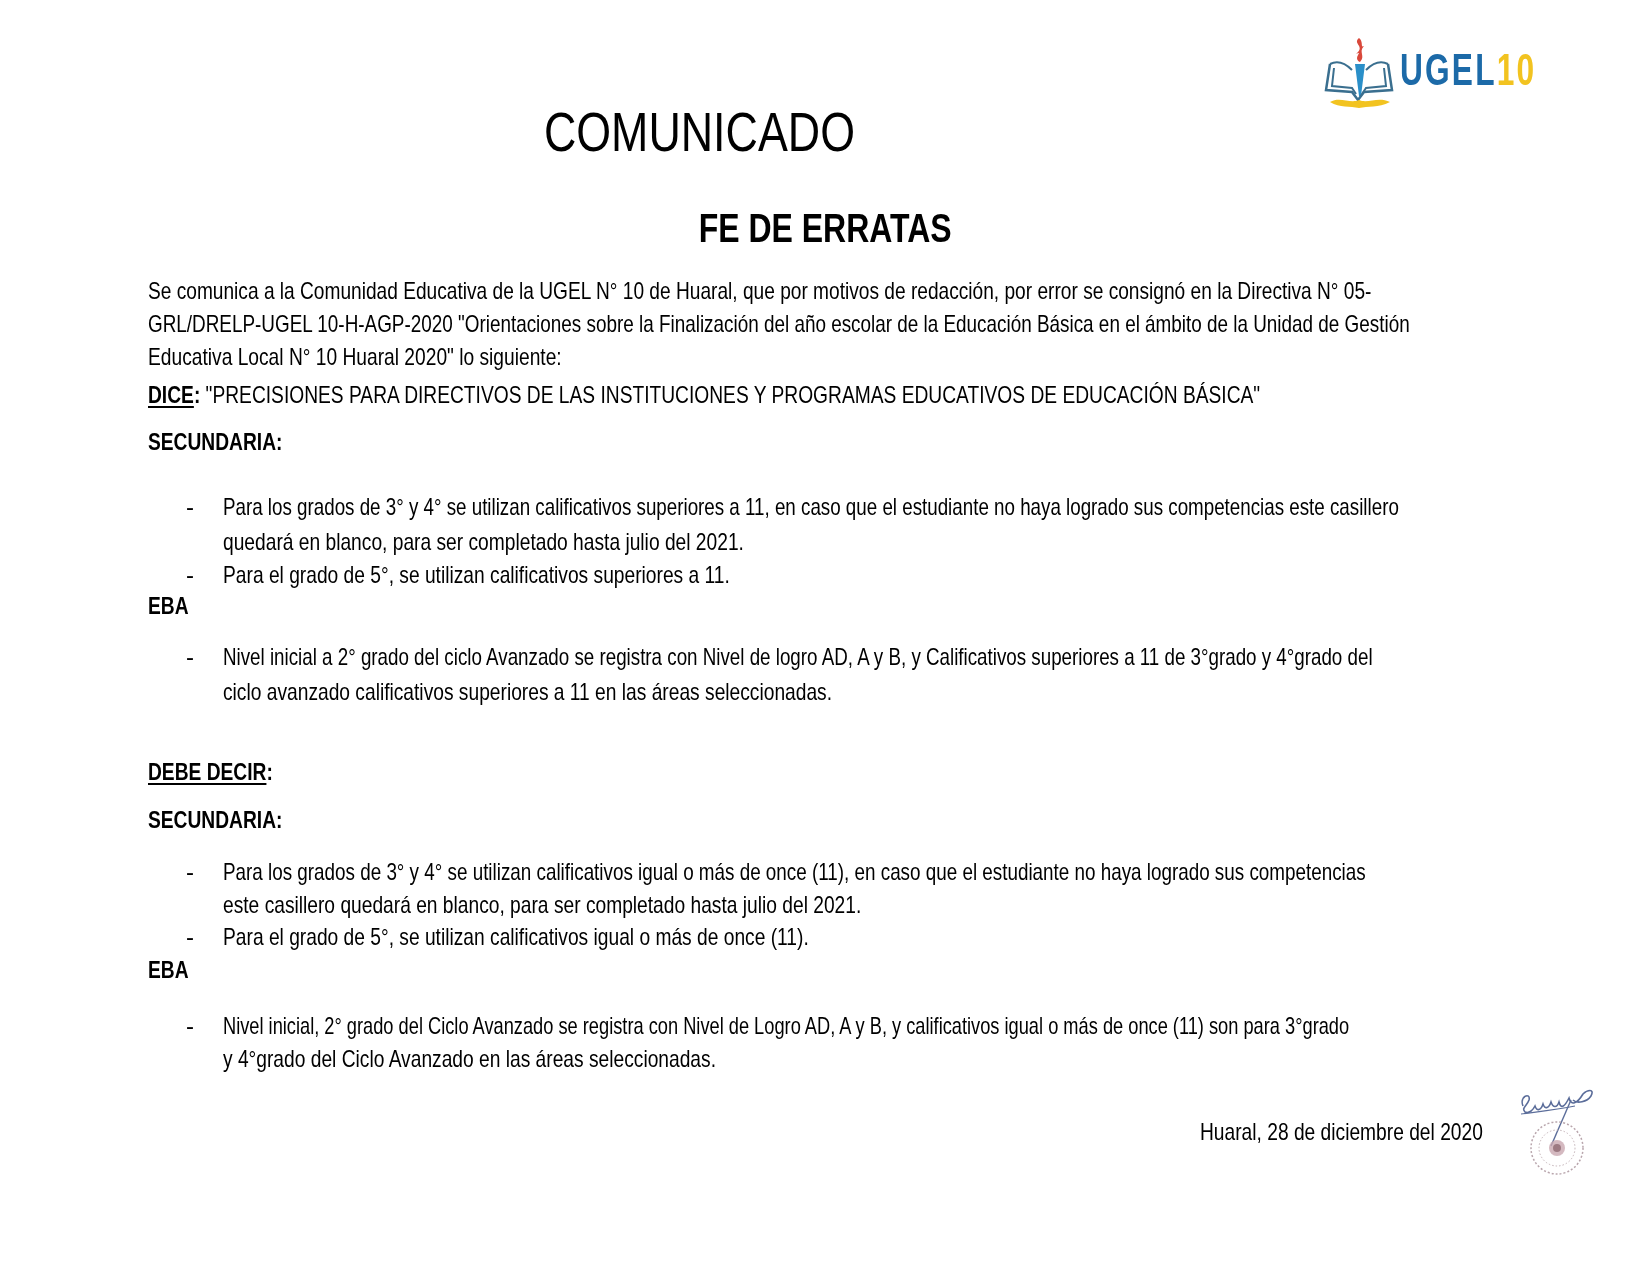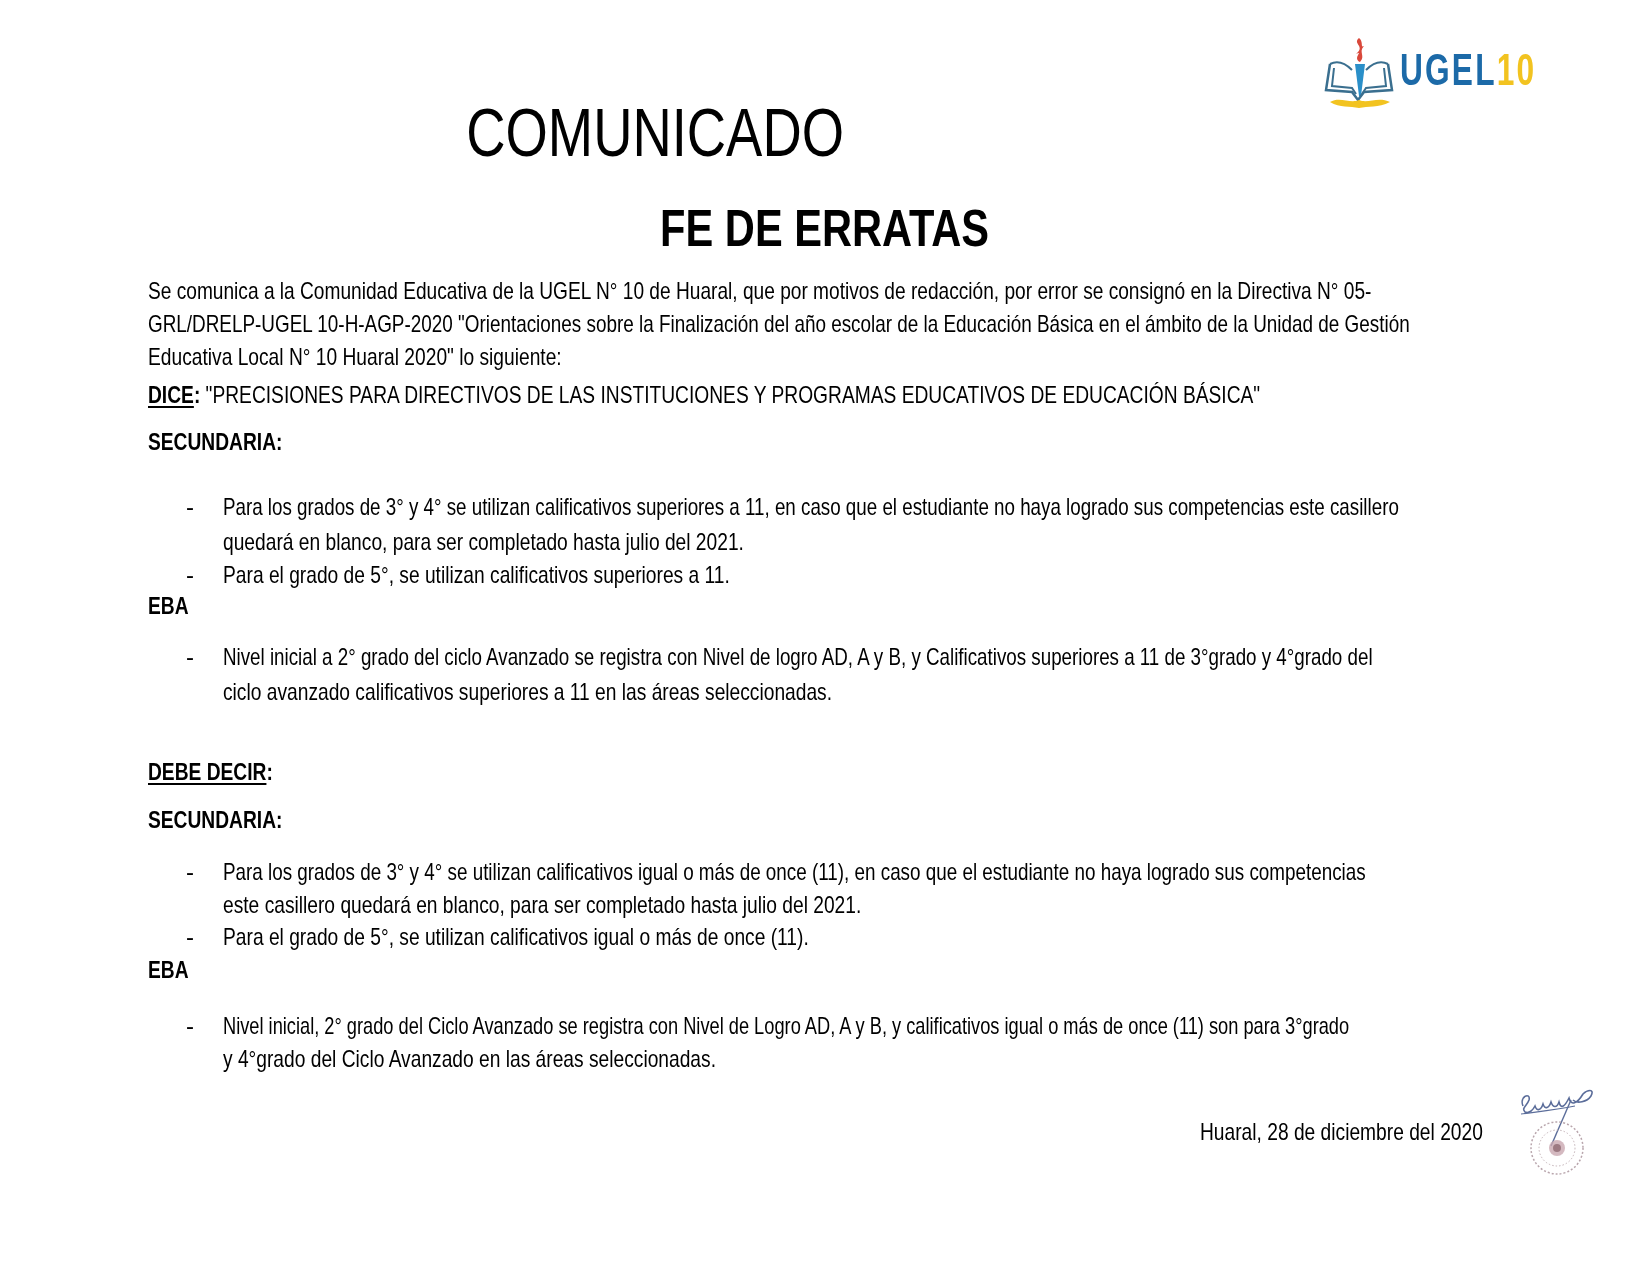--- a/index.html
+++ b/index.html
@@ -13,23 +13,23 @@
   .bold { font-weight: bold; }
   .u { text-decoration: underline; text-underline-offset: 3px; text-decoration-thickness: 2px; }
 
   
   #logo { position: absolute; left: 1322px; top: 34px; width: 240px; height: 78px; text-align: center; }
   #logo .word { position: absolute; top: 14px; left: 78px; font-weight: bold; font-size: 44px;
     letter-spacing: 3px; transform-origin: left top; transform: scaleX(0.72); white-space: nowrap; line-height: 44px; }
   #logo .ugel { color: #1c6aa8; }
   #logo .ten { color: #f2c320; }
 
-  #title { left: 0; width: 1310px; top: 92px; text-align: center; font-size: 68px; line-height: 80px; }
+  #title { left: 0; width: 1310px; top: 92px; text-align: center; font-size: 56px; line-height: 80px; padding-left: 44px; }
   #title span { display: inline-block; transform: scaleX(0.80); }
-  #subtitle { left: 0; width: 1650px; top: 206px; text-align: center; font-size: 52px; line-height: 44px; font-weight: bold; }
+  #subtitle { left: 0; width: 1650px; top: 206px; text-align: center; font-size: 40px; line-height: 44px; font-weight: bold; }
   #subtitle span { display: inline-block; transform: scaleX(0.80); }
 
   .dash { position: absolute; font-size: 24px; line-height: 33px; }
 
   #signature { position: absolute; left: 1515px; top: 1086px; width: 86px; height: 92px; }
 </style>
 </head>
 <body>
 
 <div id="logo">

